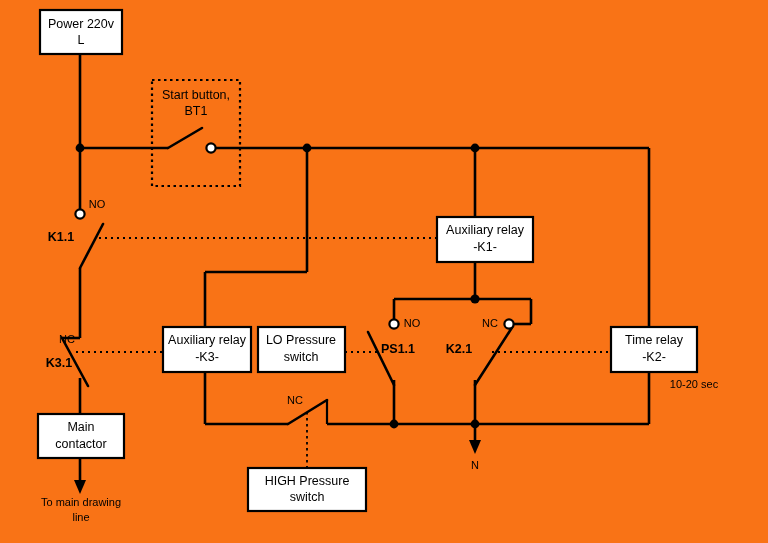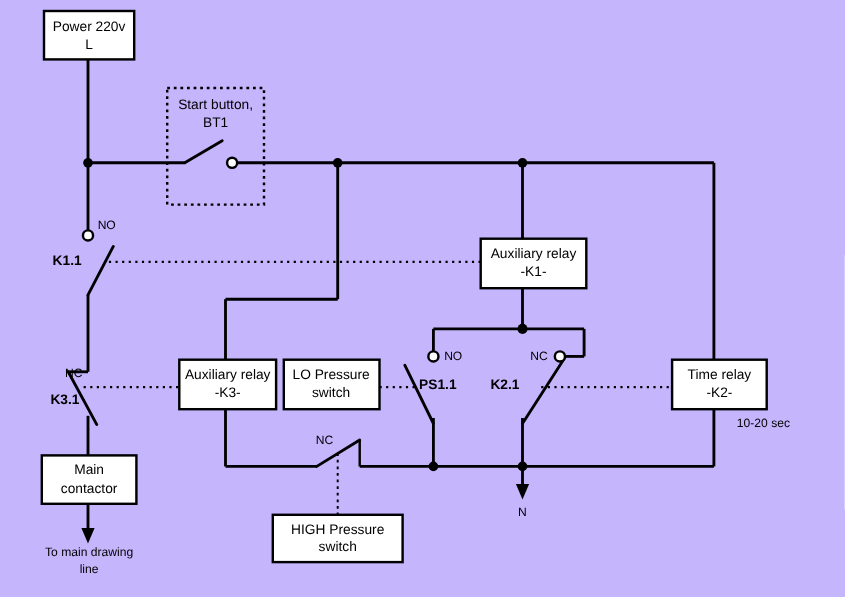--- a/index.html
+++ b/index.html
@@ -4,21 +4,21 @@
 <style>
   html, body {
     margin: 0;
     padding: 0;
     background: #ffffff;
   }
   #root {
     position: relative;
     width: 768px;
     height: 543px;
-    background: #c4b5fd;
+    background: #f97316;
     font-family: "Liberation Sans", sans-serif;
     overflow: hidden;
   }
   svg#schematic {
     position: absolute;
     left: 0;
     top: 0;
     width: 768px;
     height: 543px;
   }

